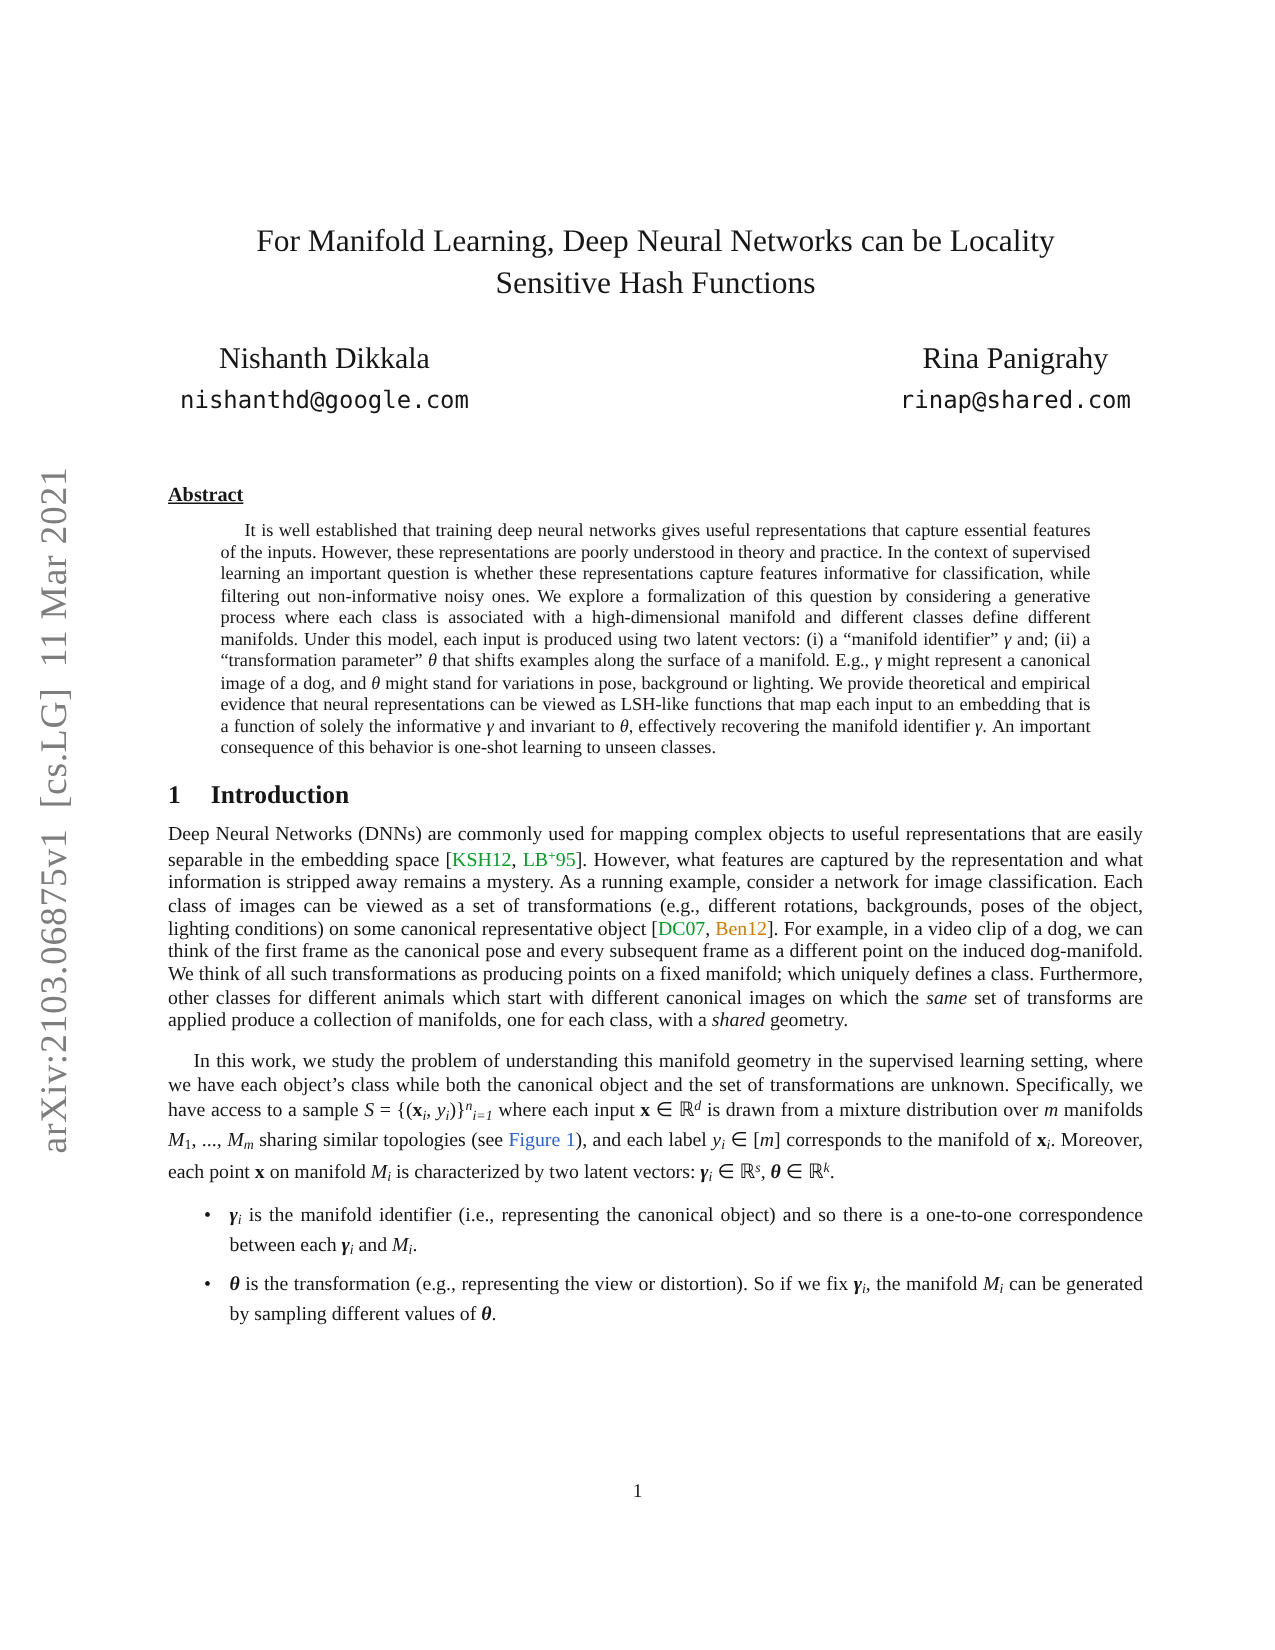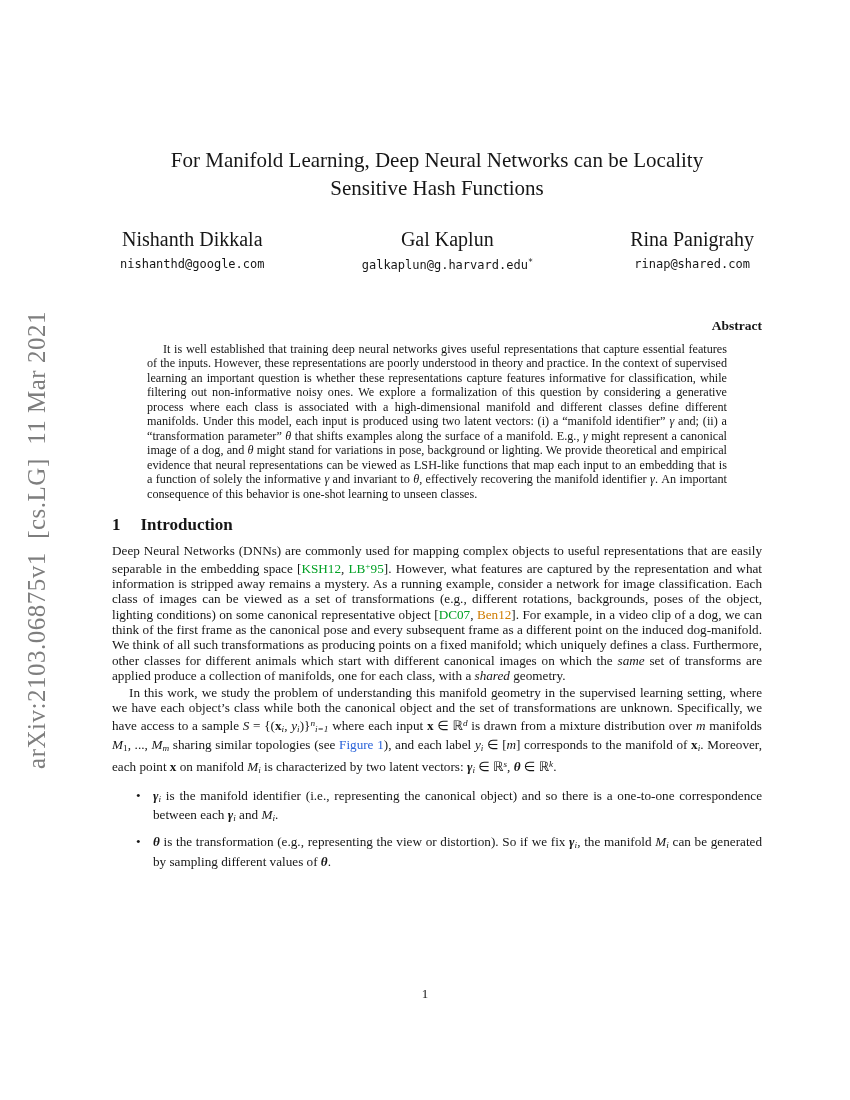--- a/index.html
+++ b/index.html
@@ -19,32 +19,32 @@
     white-space:pre;
     font-size:25px;
     color:#7e7e7e;
     letter-spacing:0.5px;
   }
   .content{position:absolute;left:112px;top:146px;width:650px;}
   .title{text-align:center;font-size:21px;line-height:28px;}
   .authors{display:flex;justify-content:space-between;margin-top:26px;padding:0 8px;}
   .author{text-align:center;}
   .author-name{font-size:20px;}
-  .author-email{font-family:"DejaVu Sans Mono", monospace;font-size:12px;margin-top:6px;}
-  .abstract-head{text-align:right;font-weight:bold;font-size:13.5px;margin-top:46px;}
+  .author-email{font-family:"DejaVu Sans Mono", monospace;font-size:16px;margin-top:6px;}
+  .abstract-head{text-align:left;font-weight:bold;font-size:13.5px;margin-top:46px;text-decoration:underline;}
   .abstract{
     margin:8px 35px 0 35px;
     font-size:12.2px;line-height:14.5px;
     text-align:justify;
     text-indent:16px;
   }
   .section-heading{margin-top:14px;font-size:17px;font-weight:bold;}
   .sec-num{margin-right:20px;}
   .para{font-size:13.2px;line-height:15.3px;text-align:justify;margin-top:8px;}
-  .para.indent{text-indent:17px;margin-top:2px;}
+  .para.indent{text-indent:17px;margin-top:12px;}
   .bullets{margin-top:9px;}
   .bullet{display:flex;margin-top:7px;padding-left:24px;}
   .bullet-marker{width:17px;flex:0 0 17px;font-size:13.2px;line-height:15.3px;}
   .bullet-text{flex:1;font-size:13.2px;line-height:15.3px;text-align:justify;}
   .footnote{position:absolute;left:100px;top:940px;width:650px;}
   .footnote-rule{width:257px;border-top:1px solid #000;}
   .footnote-text{margin-top:4px;font-size:11.5px;}
   .page-number{position:absolute;left:0;top:986px;width:850px;text-align:center;font-size:13px;}
   
   .i{font-style:italic;}
@@ -69,24 +69,20 @@
       <div>For Manifold Learning, Deep Neural Networks can be Locality</div>
       <div>Sensitive Hash Functions</div>
     </div>
 
     <div class="authors">
       <div class="author">
         <div class="author-name">Nishanth Dikkala</div>
         <div class="author-email"><span>nishanthd@google.com</span></div>
       </div>
       <div class="author">
-        <div class="author-name">Gal Kaplun</div>
-        <div class="author-email"><span>galkaplun@g.harvard.edu</span><span class="sup">*</span></div>
-      </div>
-      <div class="author">
         <div class="author-name">Rina Panigrahy</div>
         <div class="author-email"><span>rinap@shared.com</span></div>
       </div>
     </div>
 
     <div class="abstract-head">Abstract</div>
     <div class="abstract"><span>It is well established that training deep neural networks gives useful representations that capture essential features of the inputs. However, these representations are poorly understood in theory and practice. In the context of supervised learning an important question is whether these representations capture features informative for classification, while filtering out non-informative noisy ones. We explore a formalization of this question by considering a generative process where each class is associated with a high-dimensional manifold and different classes define different manifolds. Under this model, each input is produced using two latent vectors: (i) a “manifold identifier” </span><span class="i">γ</span><span> and; (ii) a “transformation parameter” </span><span class="i">θ</span><span> that shifts examples along the surface of a manifold. E.g., </span><span class="i">γ</span><span> might represent a canonical image of a dog, and </span><span class="i">θ</span><span> might stand for variations in pose, background or lighting. We provide theoretical and empirical evidence that neural representations can be viewed as LSH-like functions that map each input to an embedding that is a function of solely the informative </span><span class="i">γ</span><span> and invariant to </span><span class="i">θ</span><span>, effectively recovering the manifold identifier </span><span class="i">γ</span><span>. An important consequence of this behavior is one-shot learning to unseen classes.</span></div>
 
     <div class="section-heading">
       <span class="sec-num">1</span><span>Introduction</span>

